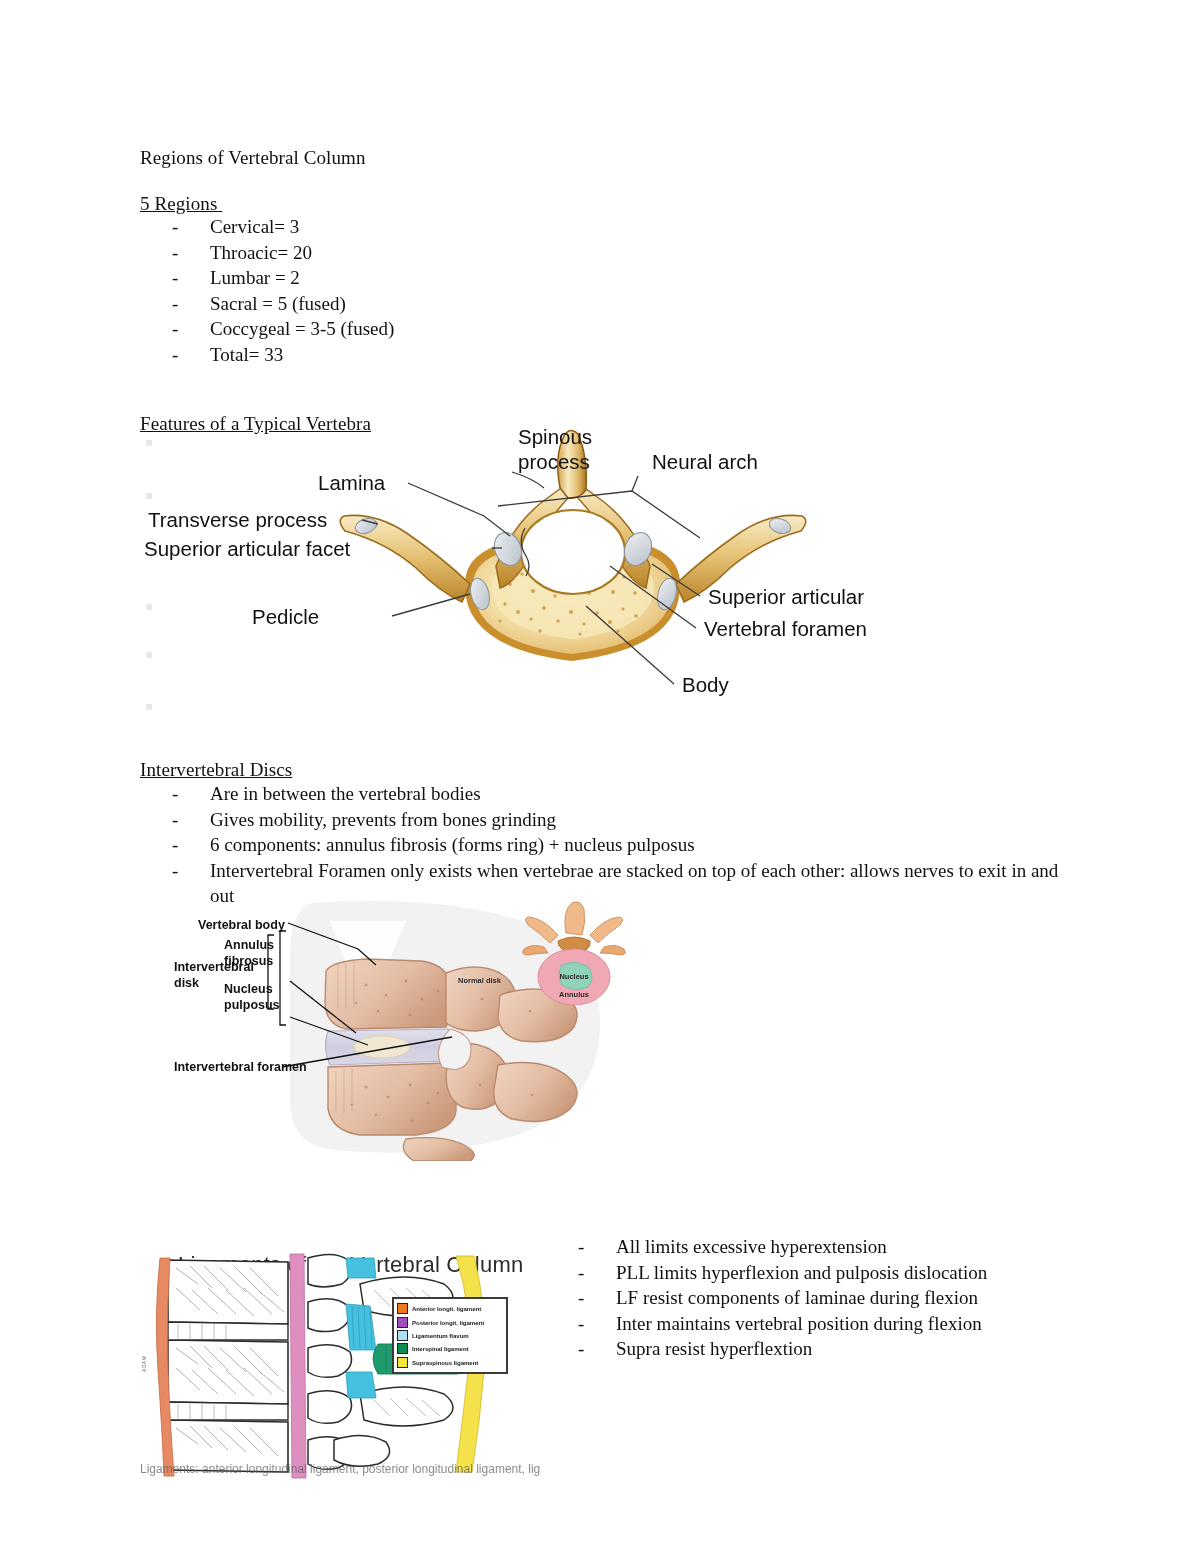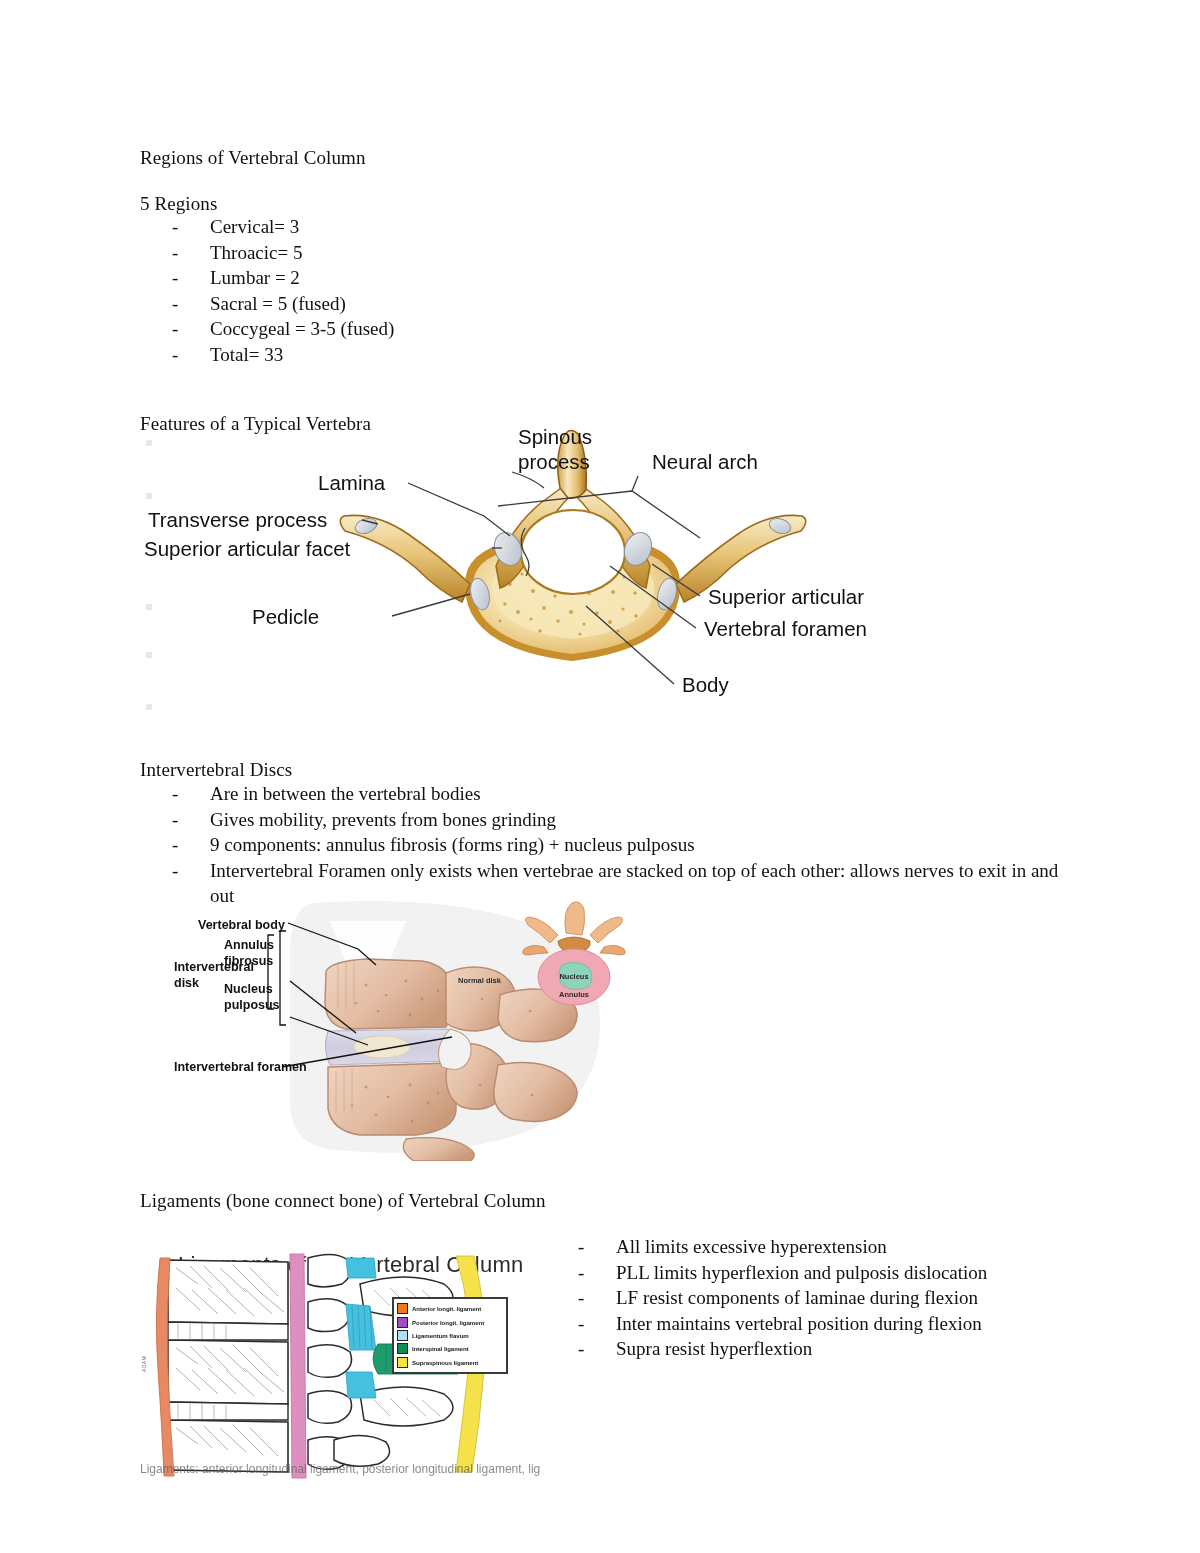--- a/index.html
+++ b/index.html
@@ -27,21 +27,21 @@
   
   .tx {
     position: absolute;
     font-family: "Liberation Serif", serif;
     font-size: 19px;
     line-height: 24px;
     color: #111;
     white-space: pre;
     letter-spacing: 0.1px;
   }
-  .u { }
+  .u { text-decoration: underline; }
 
   .bullets {
     position: absolute;
     font-family: "Liberation Serif", serif;
     font-size: 19px;
     line-height: 25.5px;
     color: #111;
   }
   .bullets .row {
     display: flex;
@@ -178,21 +178,21 @@
 
   <div class="tx u" style="left:140px; top:188px;">5 Regions </div>
 
   <div class="bullets" style="left:172px; top:210px; width:520px;">
     <div class="row">
       <span class="dash">-</span>
       <span class="btxt">Cervical= 3</span>
     </div>
     <div class="row">
       <span class="dash">-</span>
-      <span class="btxt">Throacic= 5</span>
+      <span class="btxt">Throacic= 20</span>
     </div>
     <div class="row">
       <span class="dash">-</span>
       <span class="btxt">Lumbar = 2</span>
     </div>
     <div class="row">
       <span class="dash">-</span>
       <span class="btxt">Sacral = 5 (fused)</span>
     </div>
     <div class="row">
@@ -333,21 +333,21 @@
     <div class="row">
       <span class="dash">-</span>
       <span class="btxt">Are in between the vertebral bodies</span>
     </div>
     <div class="row">
       <span class="dash">-</span>
       <span class="btxt">Gives mobility, prevents from bones grinding</span>
     </div>
     <div class="row">
       <span class="dash">-</span>
-      <span class="btxt">9 components: annulus fibrosis (forms ring) + nucleus pulposus</span>
+      <span class="btxt">6 components: annulus fibrosis (forms ring) + nucleus pulposus</span>
     </div>
     <div class="row">
       <span class="dash">-</span>
       <span class="btxt">Intervertebral Foramen only exists when vertebrae are stacked on top of each other: allows nerves to exit in and out</span>
     </div>
   </div>
 
   <div class="fig2">
     <svg width="465" height="262" viewBox="0 0 465 262" xmlns="http://www.w3.org/2000/svg">
       <defs>
@@ -454,21 +454,20 @@
 
         <ellipse cx="52" cy="78" rx="36" ry="28" fill="#f0a8b4" stroke="#dd8d9c" stroke-width="1"></ellipse>
         <path d="M40 66 Q54 60 66 68 Q74 78 66 88 Q52 94 40 86 Q34 76 40 66 Z" fill="#8fd3bb" stroke="#6cbfa3" stroke-width="0.9"></path>
         <text x="52" y="80" font-family="Liberation Sans, sans-serif" font-size="7.5" font-weight="bold" fill="#2a2a2a" text-anchor="middle">Nucleus</text>
         <text x="52" y="98" font-family="Liberation Sans, sans-serif" font-size="7.5" font-weight="bold" fill="#2a2a2a" text-anchor="middle">Annulus</text>
         <text x="-64" y="84" font-family="Liberation Sans, sans-serif" font-size="7.5" font-weight="bold" fill="#2a2a2a">Normal disk</text>
       </g>
     </svg>
   </div>
 
-  <div class="tx u" style="left:140px; top:1185px;">Ligaments (bone connect bone) of Vertebral Column </div>
 
   <div class="bullets" style="left:578px; top:1230px; width:520px;">
     <div class="row">
       <span class="dash">-</span>
       <span class="btxt">All limits excessive hyperextension</span>
     </div>
     <div class="row">
       <span class="dash">-</span>
       <span class="btxt">PLL limits hyperflexion and pulposis dislocation</span>
     </div>

